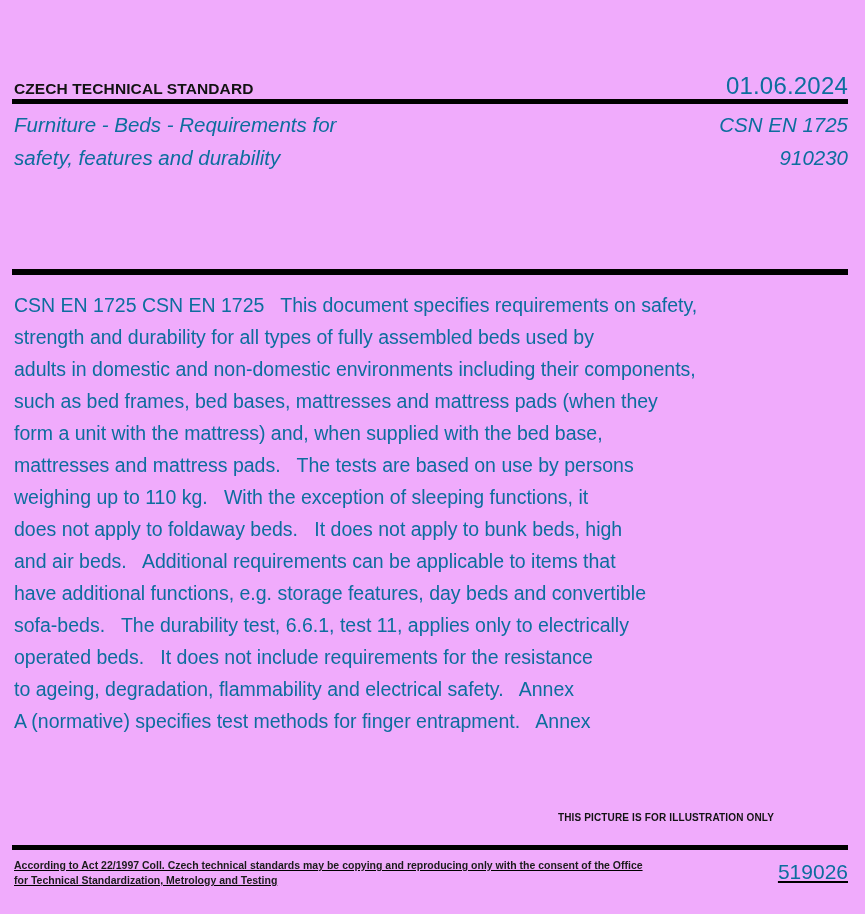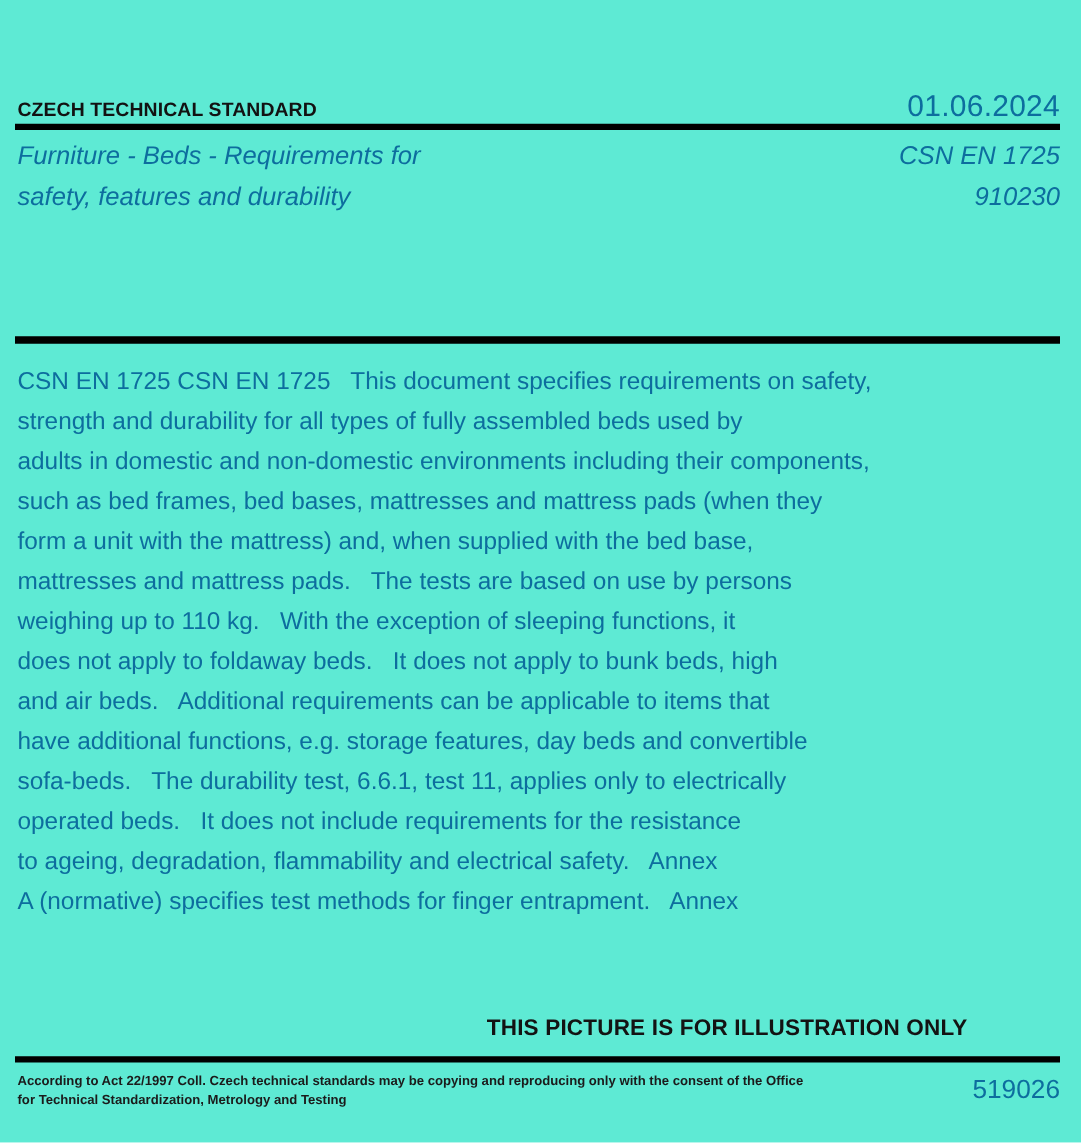--- a/index.html
+++ b/index.html
@@ -12,21 +12,21 @@
     height: 914px;
     position: relative;
     font-family: "Liberation Sans", sans-serif;
     -webkit-font-smoothing: antialiased;
   }
   .page {
     position: absolute;
     top: 0; left: 0;
     width: 865px;
     height: 914px;
-    background: #5eead4;
+    background: #f0abfc;
     overflow: hidden;
   }
 
   
   .header-row {
     position: absolute;
     left: 14px;
     right: 17px;
     top: 72px;
     height: 24px;
@@ -105,21 +105,21 @@
     white-space: pre;
   }
 
   
   .illustration-note {
     position: absolute;
     left: 0;
     right: 91px;
     top: 812px;
     text-align: right;
-    font-size: 18px;
+    font-size: 10px;
     font-weight: bold;
     color: #131313;
     letter-spacing: 0.15px;
     margin-left: 32px;
   }
 
   
   .rule-bottom {
     position: absolute;
     left: 12px;
@@ -129,20 +129,21 @@
     background: #000000;
   }
   .footer {
     position: absolute;
     left: 14px;
     right: 17px;
     top: 858px;
     display: flex;
     justify-content: space-between;
     align-items: flex-start;
+    text-decoration: underline;
   }
   .footer-legal {
     font-size: 10.5px;
     font-weight: bold;
     color: #1b1b1b;
     line-height: 15px;
     max-width: 600px;
   }
   .footer-legal div { white-space: nowrap; }
   .footer-number {

